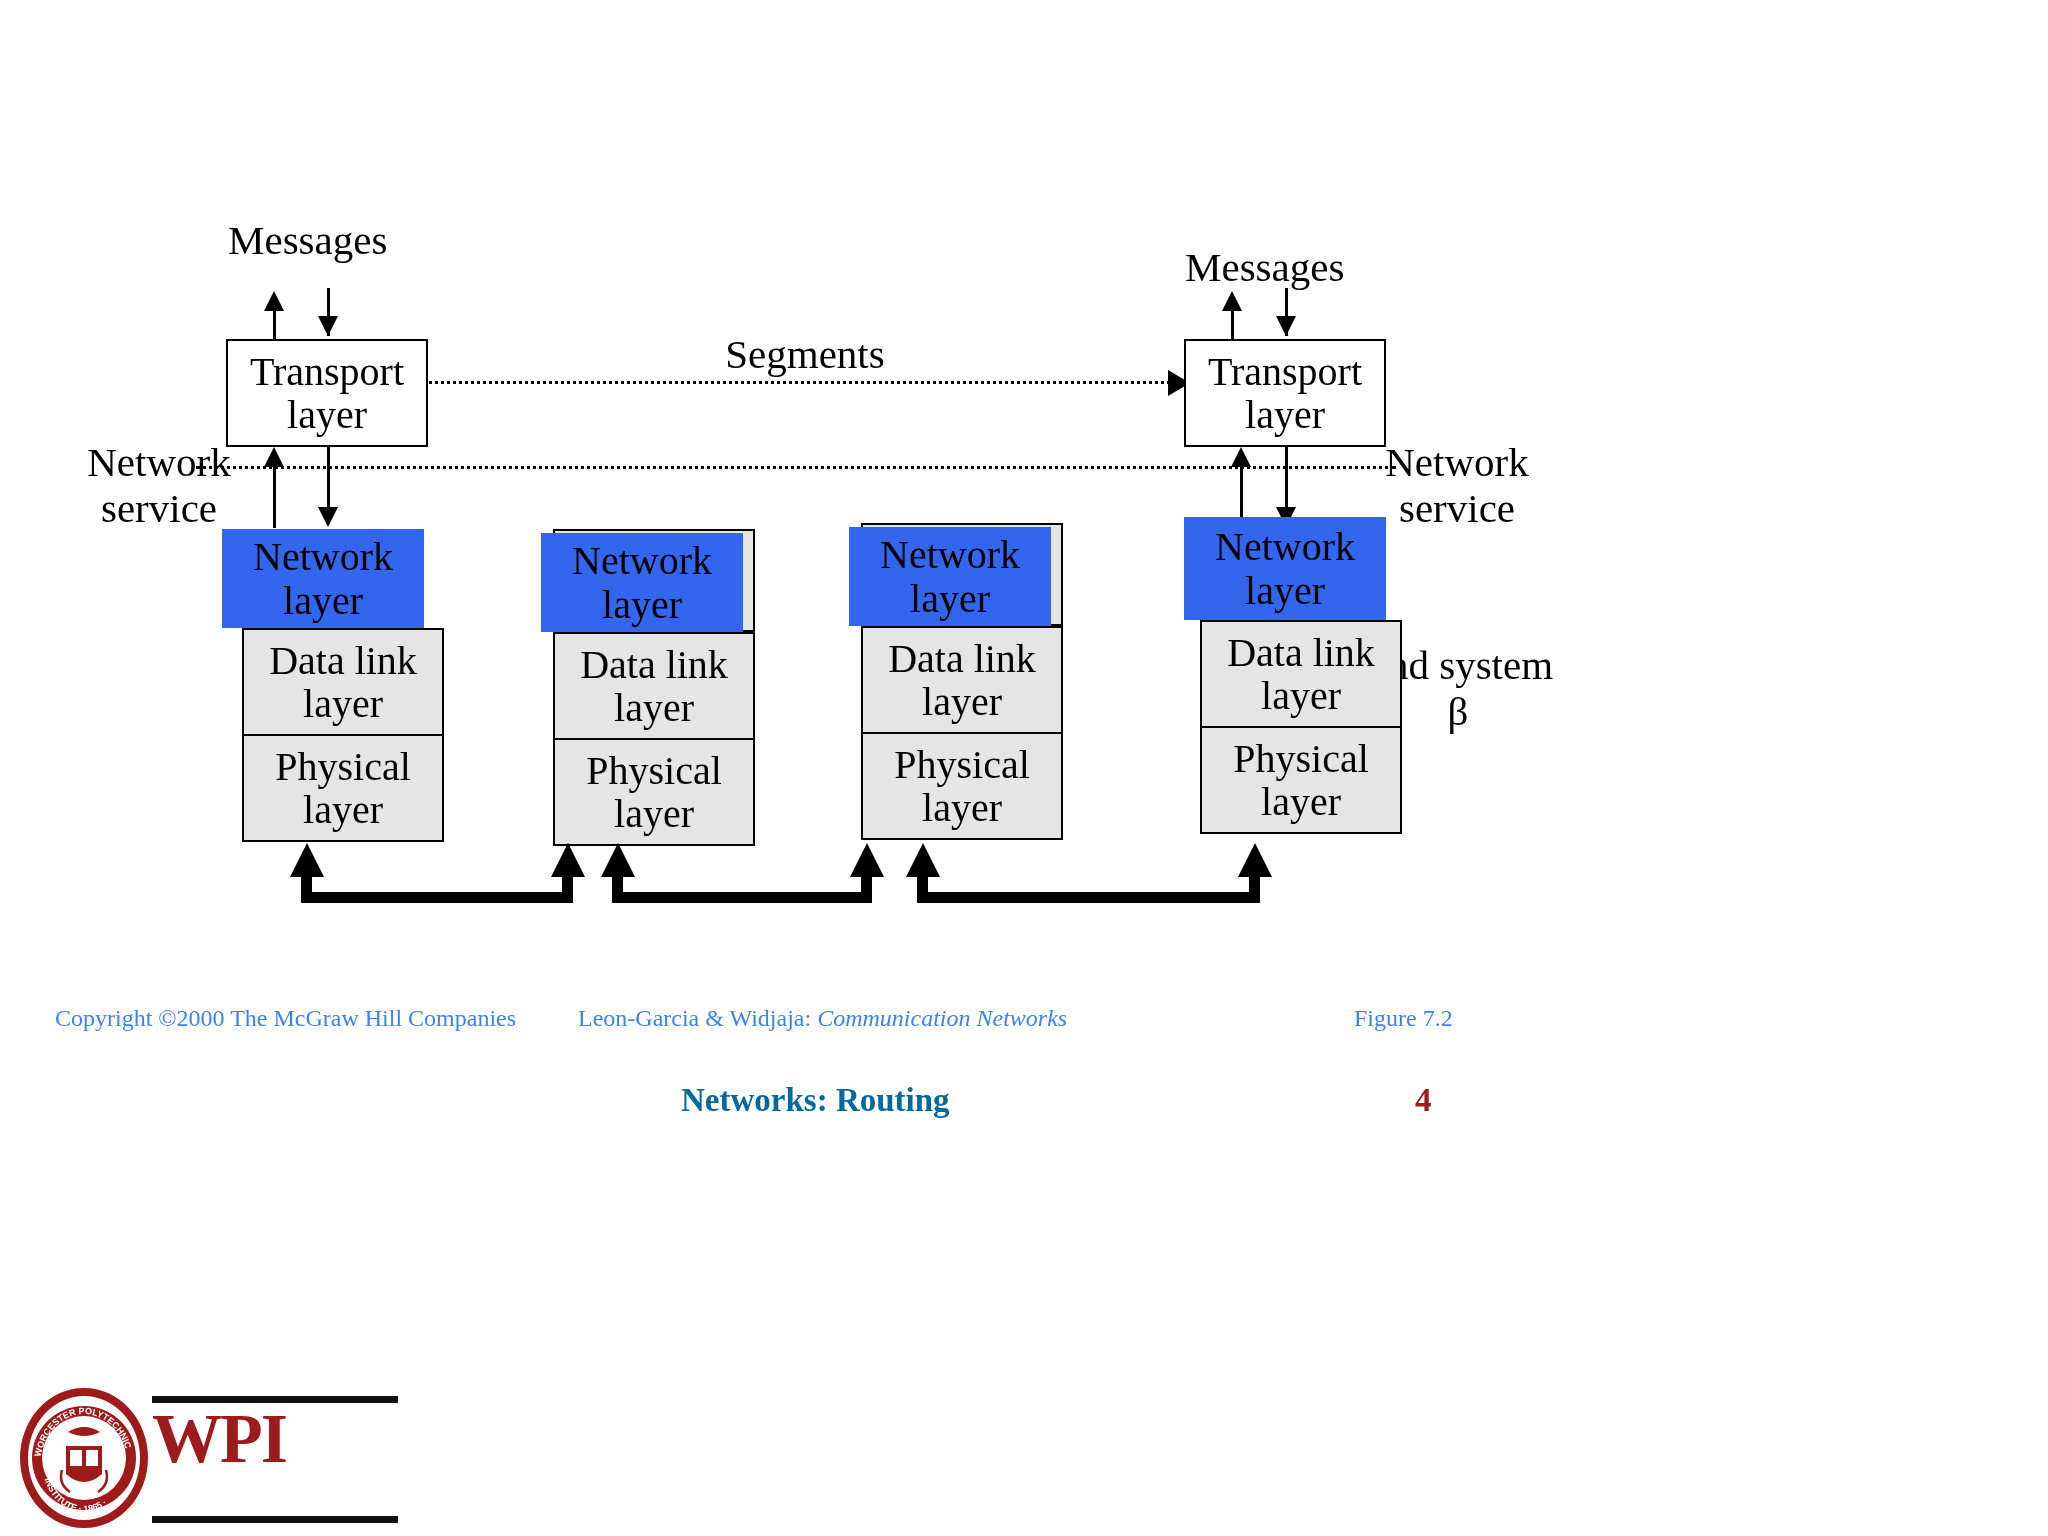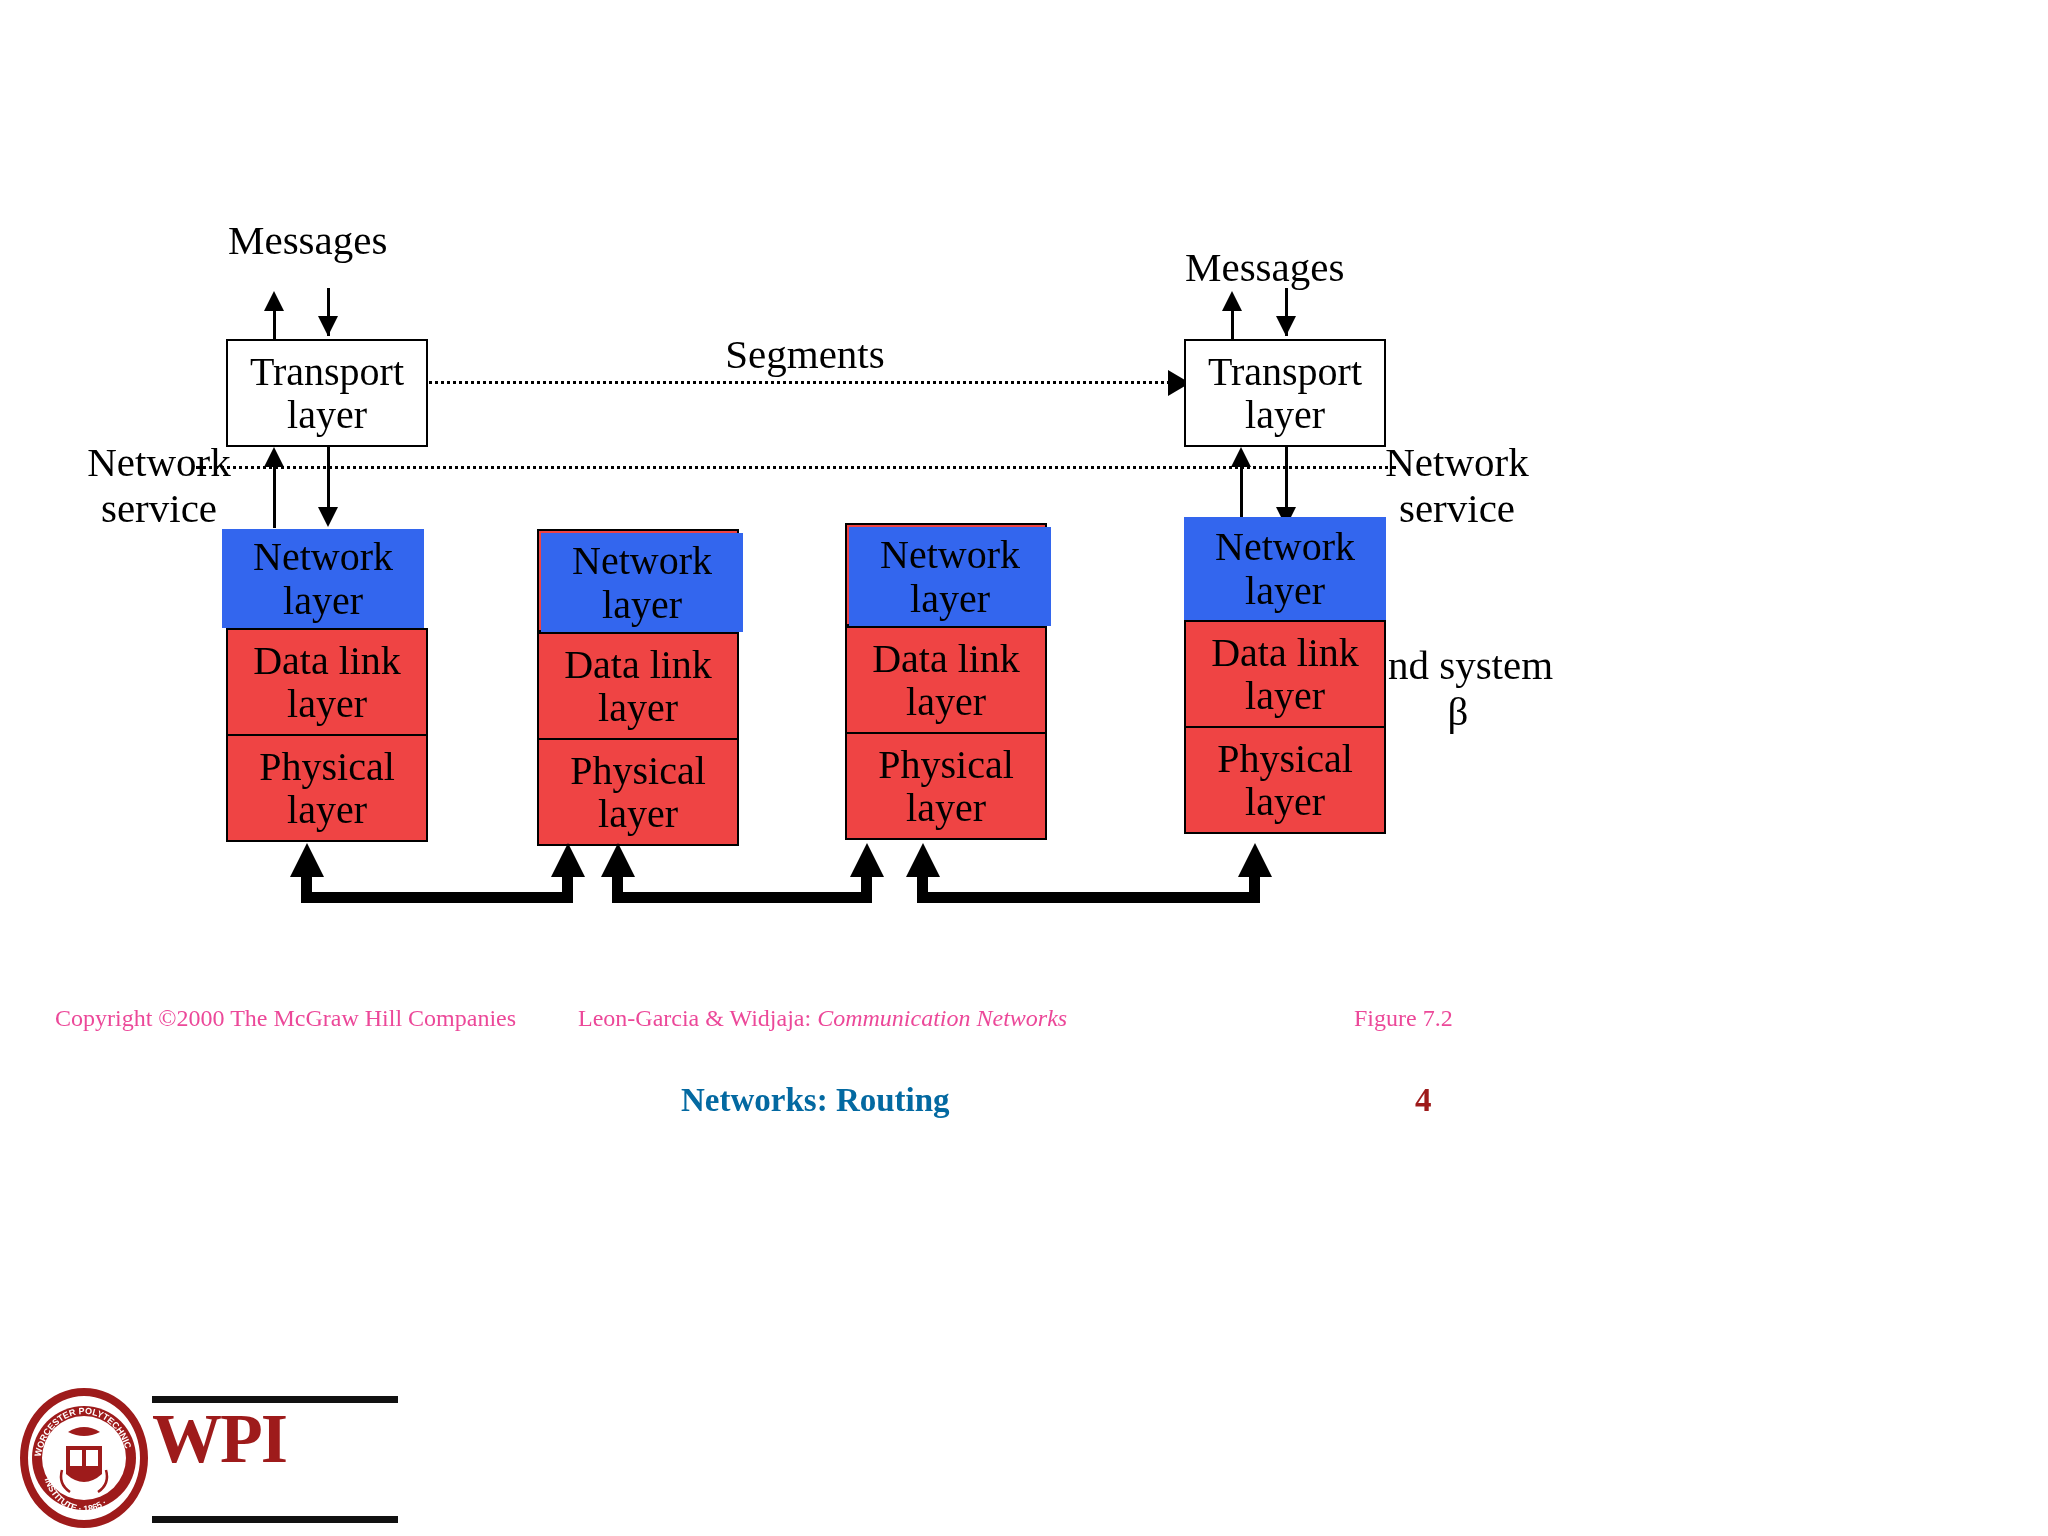--- a/index.html
+++ b/index.html
@@ -35,25 +35,25 @@
   }
   .lbl.two-line { white-space: normal; }
 
   
   .stack {
     position: absolute;
     width: 202px;
   }
   .cell {
     position: absolute;
-    left: 0;
+    left: 16px;
     width: 202px;
     box-sizing: border-box;
     border: 2.5px solid #000;
-    background: #ef4444;
+    background: #e5e5e5;
     display: flex;
     align-items: center;
     justify-content: center;
     text-align: center;
     font-size: 40px;
     line-height: 1.08;
     font-family: "Liberation Serif", "DejaVu Serif", serif;
   }
   .cell span { display: block; }
   .cell-net {
@@ -130,21 +130,21 @@
     border-top: 13px solid transparent;
     border-bottom: 13px solid transparent;
     border-left: 22px solid #000;
   }
 
   
   .footer-text {
     position: absolute;
     font-family: "Liberation Serif", "DejaVu Serif", serif;
     font-size: 24px;
-    color: #ec4899;
+    color: #3b82f6;
     white-space: nowrap;
   }
   .footer-text .ital { font-style: italic; }
   .course-title {
     position: absolute;
     font-family: "Liberation Serif", "DejaVu Serif", serif;
     font-size: 33px;
     font-weight: bold;
     color: #0369a1;
     white-space: nowrap;

